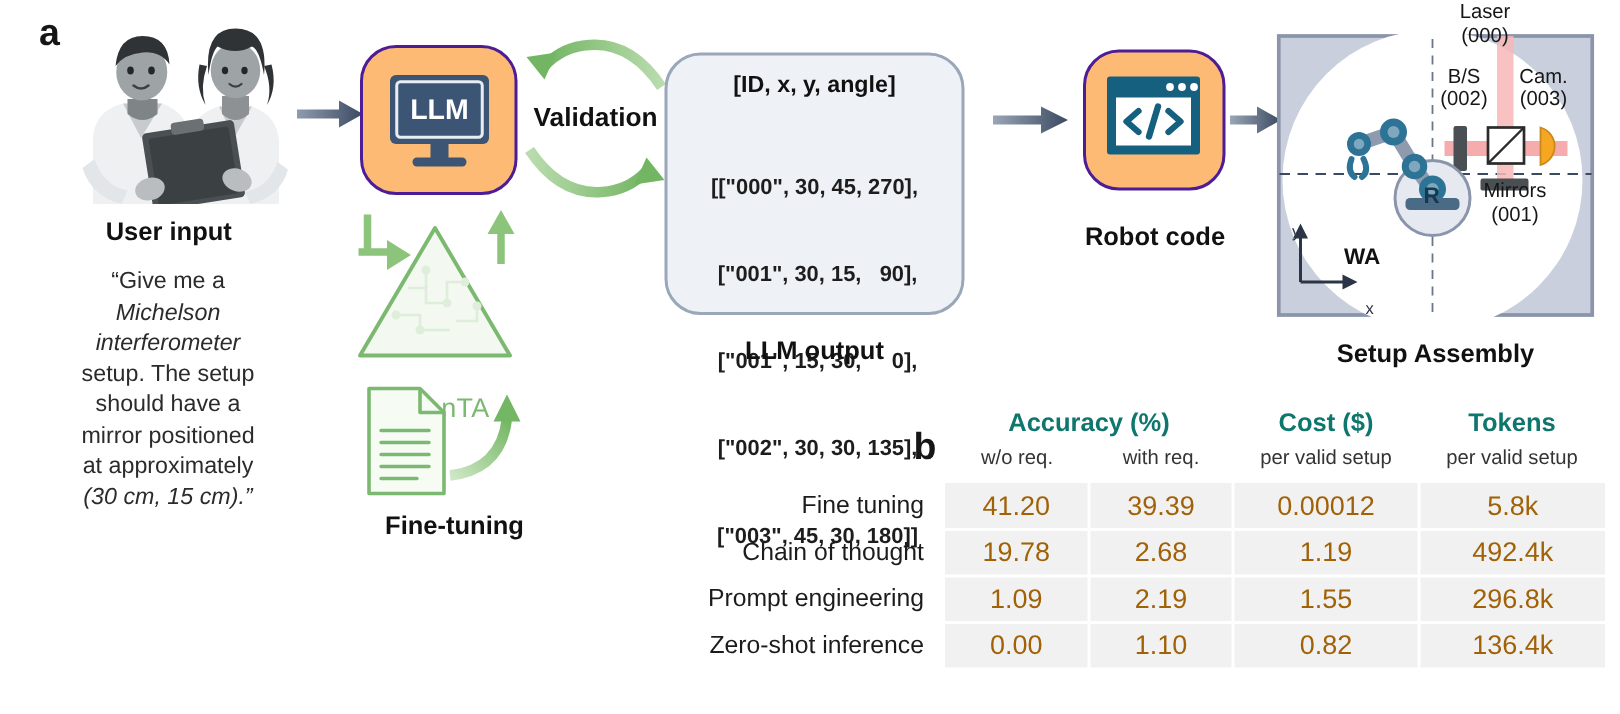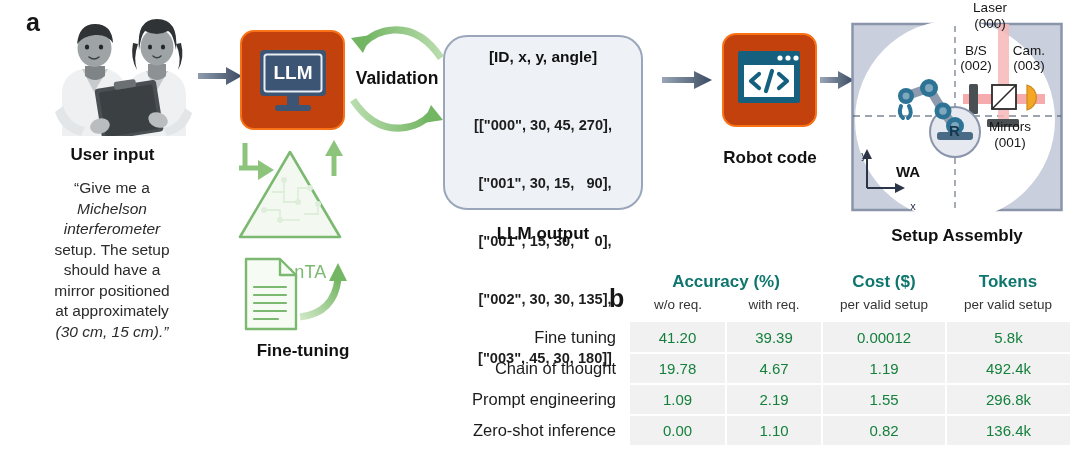--- a/index.html
+++ b/index.html
@@ -26,22 +26,22 @@
     color: #111; font-size: 17px; font-family: "Liberation Sans", sans-serif;
   }
   #user-quote {
     position: absolute; left: 22px; top: 178px; width: 180px;
     text-align: center; font-size: 15.5px; line-height: 20.5px; color: #2b2b2b;
   }
   #user-quote .it { font-style: italic; }
 
   
   .card {
-    position: absolute; background: #c2410c;
-    border: 2px solid #f97316; border-radius: 14px;
+    position: absolute; background: #fdba74;
+    border: 2px solid #4c1d95; border-radius: 24px;
   }
   #llm-card { left: 240px; top: 30px; width: 105px; height: 100px; }
   #robot-card { left: 722px; top: 33px; width: 95px; height: 94px; }
 
   
   #validation-label {
     position: absolute; left: 349px; top: 68px; width: 96px;
     text-align: center; font-weight: bold; font-size: 17.5px; color: #111;
   }
 
@@ -92,21 +92,21 @@
   .sub-head {
     text-align: center; font-size: 13.5px; color: #343434; font-weight: normal;
     padding-bottom: 10px;
     margin-top: 48px;
   }
   .row-label {
     text-align: right; font-size: 16.5px; color: #1c1c1c; padding-right: 14px;
     white-space: nowrap;
   }
   .cell {
-    text-align: center; font-size: 15px; color: #15803d; height: 31px;
+    text-align: center; font-size: 18px; color: #a16207; height: 31px;
     background: #f1f1f1; border-bottom: 2px solid #ffffff;
     border-right: 2px solid #ffffff;
   }
   .cell.last-col { border-right: none; }
   svg { display:block; }
 </style>
 </head>
 <body>
 
 <div id="figure">
@@ -418,21 +418,21 @@
         <tr>
           <td class="row-label">Fine tuning</td>
           <td class="cell">41.20</td>
           <td class="cell">39.39</td>
           <td class="cell">0.00012</td>
           <td class="cell last-col">5.8k</td>
         </tr>
         <tr>
           <td class="row-label">Chain of thought</td>
           <td class="cell">19.78</td>
-          <td class="cell">4.67</td>
+          <td class="cell">2.68</td>
           <td class="cell">1.19</td>
           <td class="cell last-col">492.4k</td>
         </tr>
         <tr>
           <td class="row-label">Prompt engineering</td>
           <td class="cell">1.09</td>
           <td class="cell">2.19</td>
           <td class="cell">1.55</td>
           <td class="cell last-col">296.8k</td>
         </tr>

